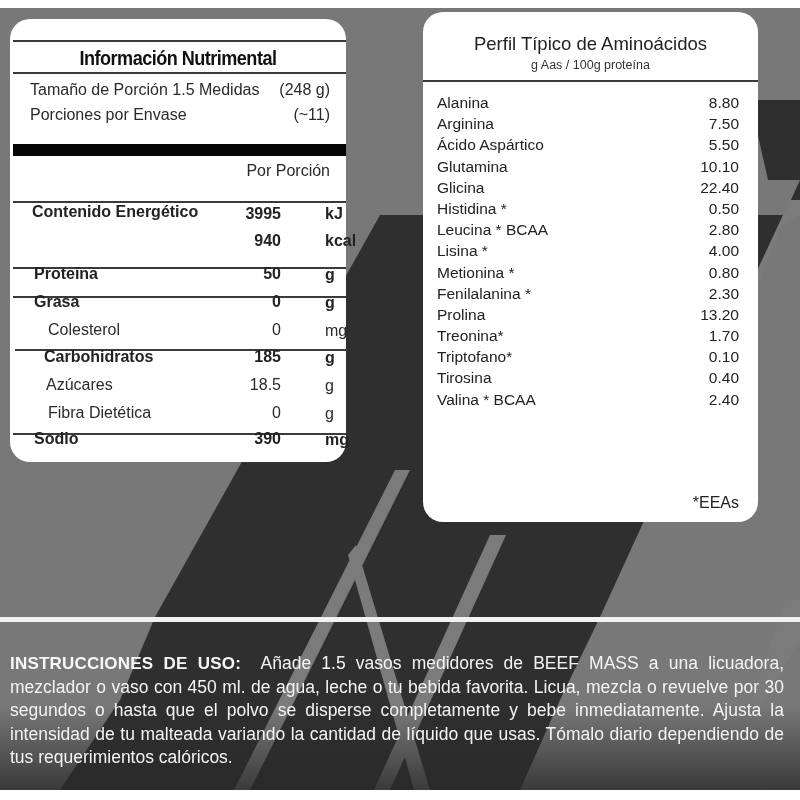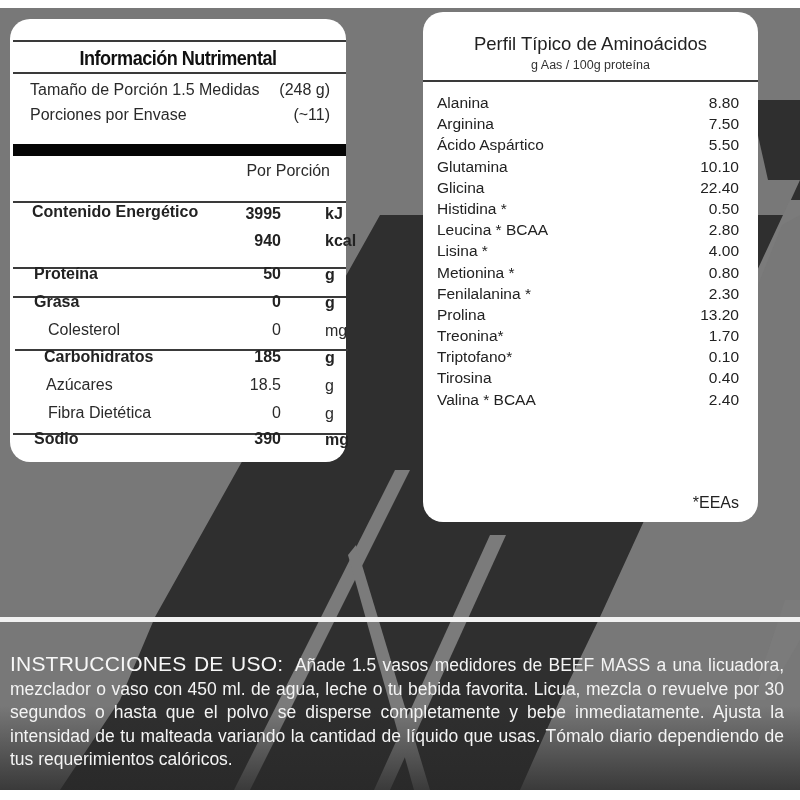--- a/index.html
+++ b/index.html
@@ -24,21 +24,21 @@
   .r { text-align:right; }
 
   .aa-title { position:absolute; left:0; right:0; top:21px; text-align:center; font-size:18.5px; color:#222; }
   .aa-sub { position:absolute; left:0; right:0; top:46px; text-align:center; font-size:12.5px; color:#333; }
   .aa-rule { position:absolute; left:0; right:0; top:68px; height:2px; background:#3a3a3a; }
   .aa-list { position:absolute; left:14px; right:19px; top:80px; }
   .aa-row { display:flex; justify-content:space-between; height:21.2px; line-height:21.2px; font-size:15.5px; color:#222; }
   .aa-note { position:absolute; right:19px; top:482px; font-size:16px; color:#222; }
 
   .instr { position:absolute; left:10px; top:652px; width:774px; font-size:17.5px; line-height:23.5px; color:#f4f4f4; text-align:justify; text-align-last:left; }
-  .instr-head { font-weight:normal; font-size:21px; color:#f7f7f7; letter-spacing:0.2px; }
+  .instr-head { font-weight:bold; font-size:17px; color:#f7f7f7; letter-spacing:0.2px; }
 </style>
 </head>
 <body>
 
 <div class="bg">
   <svg width="800" height="782" viewBox="0 8 800 782">
 
     <polygon points="380,215 800,215 800,100 740,100 800,100 800,180 600,617 560,700 520,790 60,790 120,700 155,617" fill="#2f2f2f"></polygon>
 
     <polygon points="750,100 800,100 800,180 768,180" fill="#2f2f2f"></polygon>

